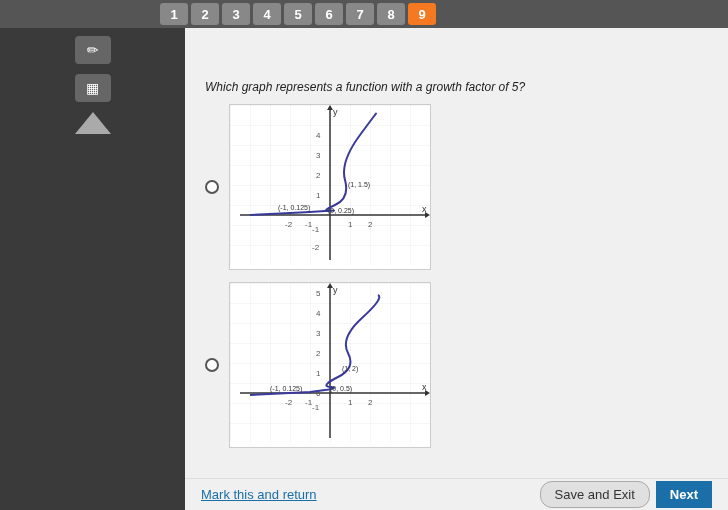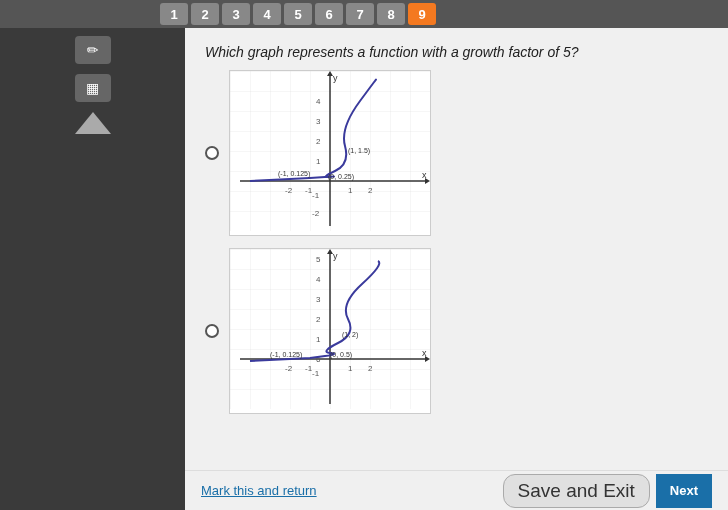--- a/index.html
+++ b/index.html
@@ -84,24 +84,25 @@
       position: absolute;
       top: 28px;
       left: 185px;
       width: 543px;
       height: 482px;
       background: #f0f0f0;
       overflow-y: auto;
     }
 
     .question-text {
-      font-size: 14px;
+      font-size: 12px;
       color: #222;
       padding: 16px 20px 10px 20px;
       font-style: italic;
+      margin-top: 36px;
     }
 
     .graph-section {
       display: flex;
       flex-direction: column;
       align-items: flex-start;
       padding: 0 20px;
       gap: 12px;
     }
 
@@ -127,21 +128,21 @@
       background: white;
       position: relative;
     }
 
     
     .bottom-bar {
       position: absolute;
       bottom: 0;
       left: 185px;
       width: 543px;
-      height: 40px;
+      height: 32px;
       background: #f0f0f0;
       border-top: 1px solid #ddd;
       display: flex;
       align-items: center;
       justify-content: space-between;
       padding: 0 16px;
     }
 
     .mark-link {
       color: #1a6fa8;
@@ -153,21 +154,21 @@
     .btn-group {
       display: flex;
       gap: 6px;
     }
 
     .save-btn {
       background: #e0e0e0;
       border: 1px solid #aaa;
       border-radius: 12px;
       padding: 5px 14px;
-      font-size: 19px;
+      font-size: 13px;
       cursor: pointer;
       color: #333;
     }
 
     .next-btn {
       background: #1a6fa8;
       border: none;
       border-radius: 0;
       padding: 5px 14px;
       font-size: 13px;

